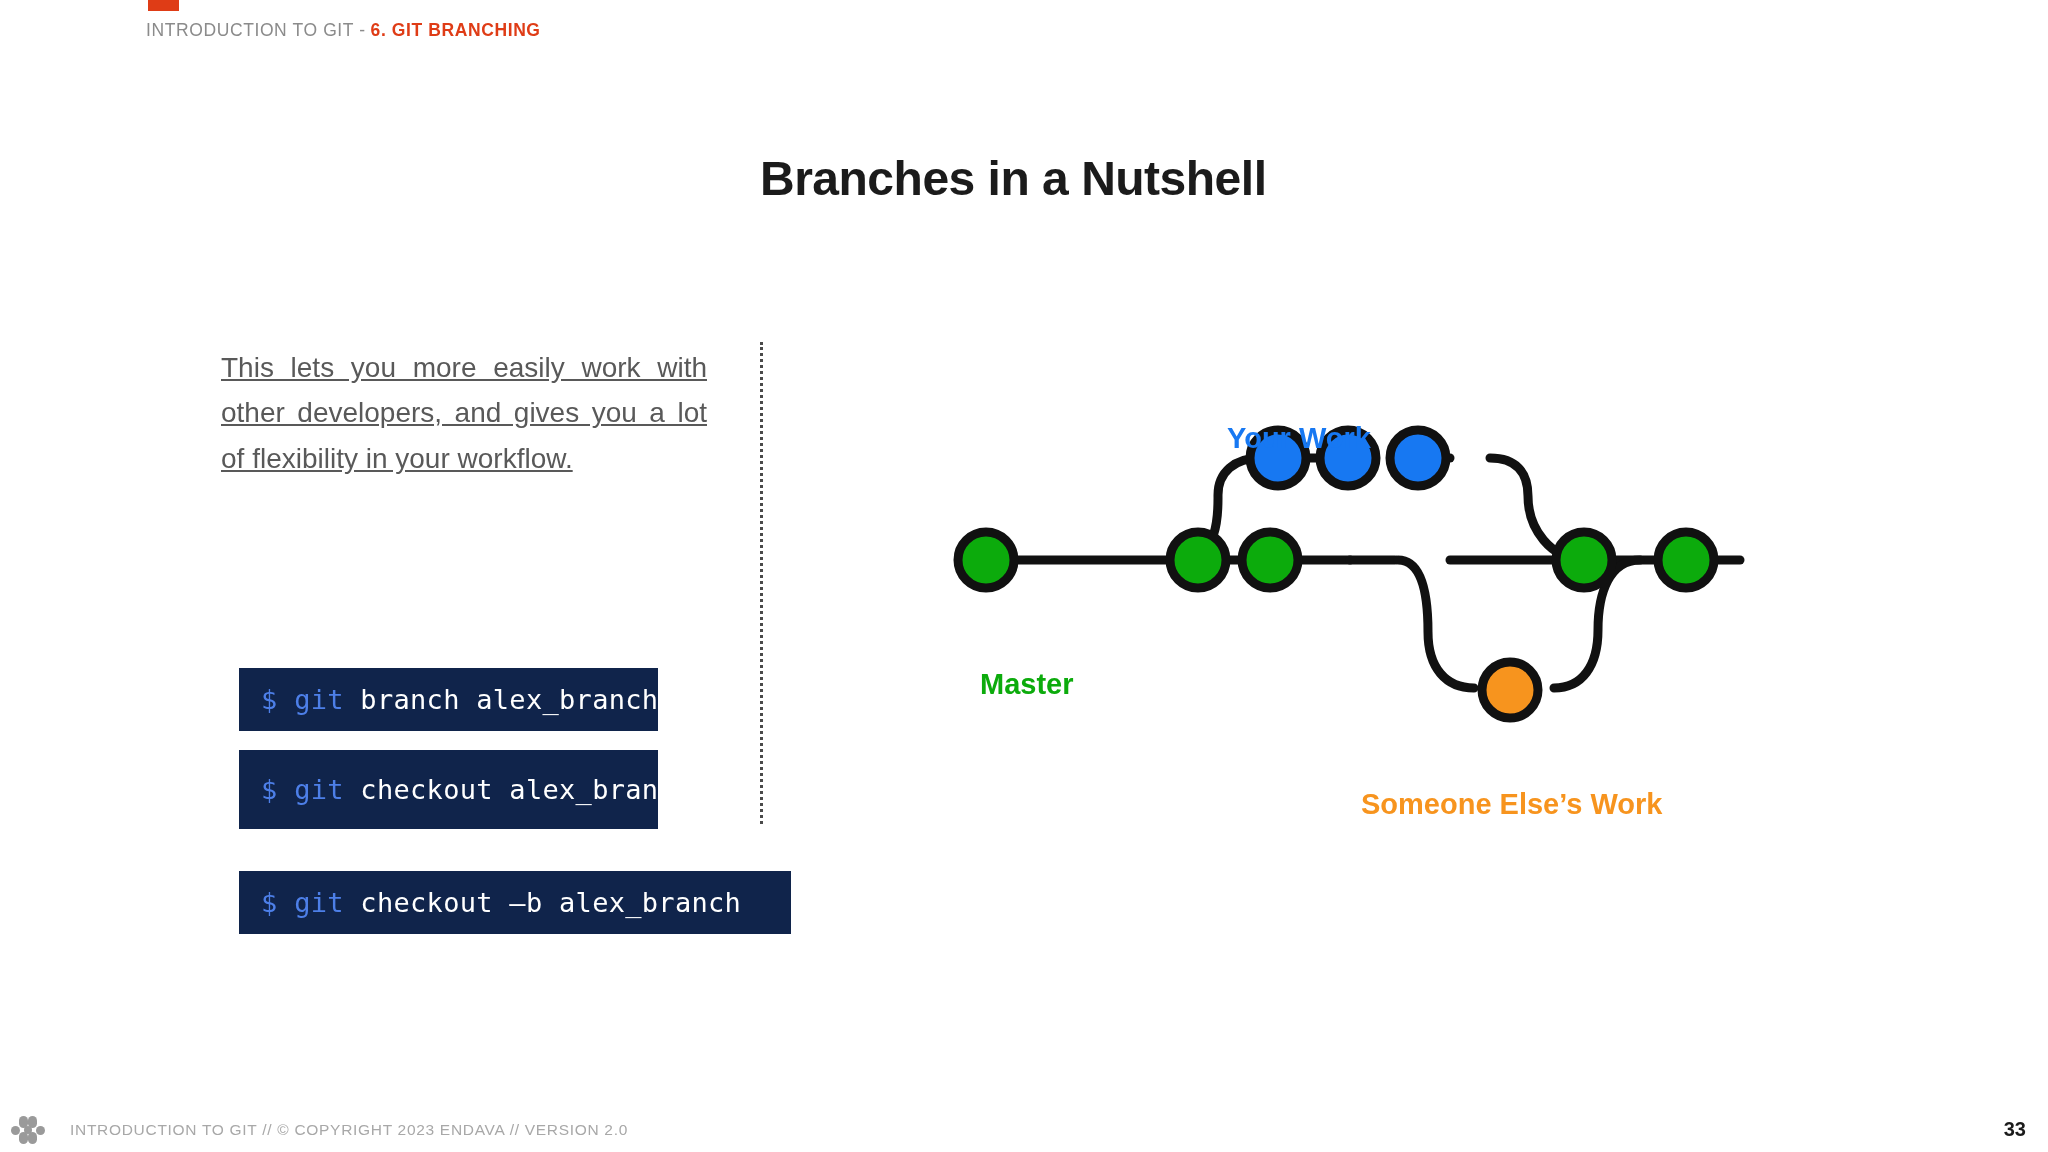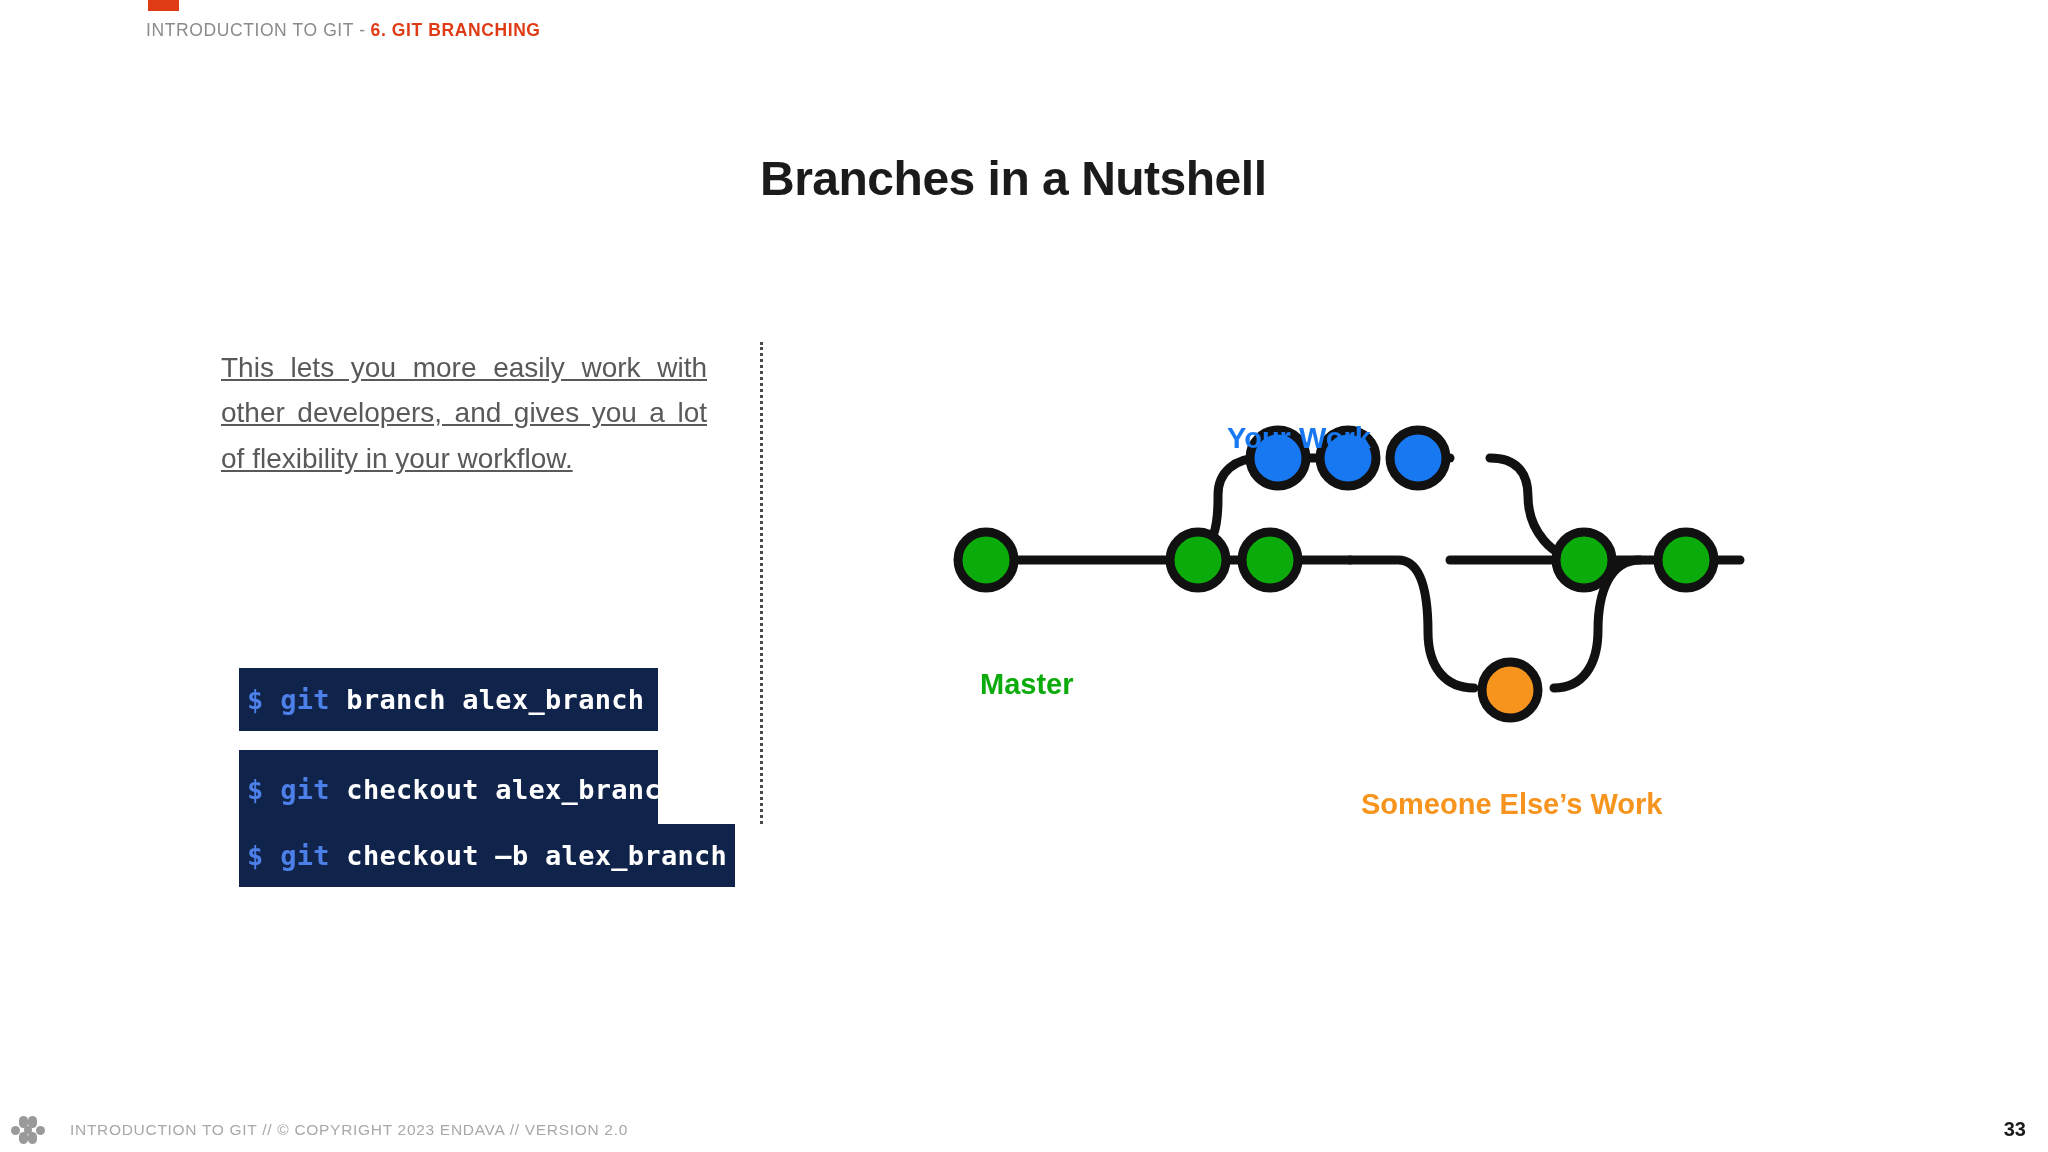--- a/index.html
+++ b/index.html
@@ -88,37 +88,36 @@
   .body-par:last-of-type { margin-bottom: 0; text-decoration: underline; }
   .body-par.no-justify-last { text-align-last: left; }
 
   
   .code-box {
     position: absolute;
     background: #10244b;
     display: flex;
     align-items: center;
     box-sizing: border-box;
-    padding-left: 8px;
-    font-weight: bold;
+    padding-left: 22px;
   }
   .code-line {
     font-family: "DejaVu Sans Mono", monospace;
     font-size: 27px;
     color: #ffffff;
     white-space: pre;
     letter-spacing: 0.3px;
   }
   .code-prompt { color: #4d7fe8; }
   .code-kw { color: #4d7fe8; }
   .code-rest { color: #ffffff; }
 
   #code-box-1 { left: 239px; top: 668px; width: 419px; height: 63px; }
   #code-box-2 { left: 239px; top: 750px; width: 419px; height: 79px; }
-  #code-box-3 { left: 239px; top: 824px; width: 496px; height: 63px; }
+  #code-box-3 { left: 239px; top: 871px; width: 552px; height: 63px; }
 
   
   .divider {
     position: absolute;
     left: 760px;
     top: 342px;
     width: 0;
     height: 482px;
     border-left: 3px dotted #4a4a4a;
   }

